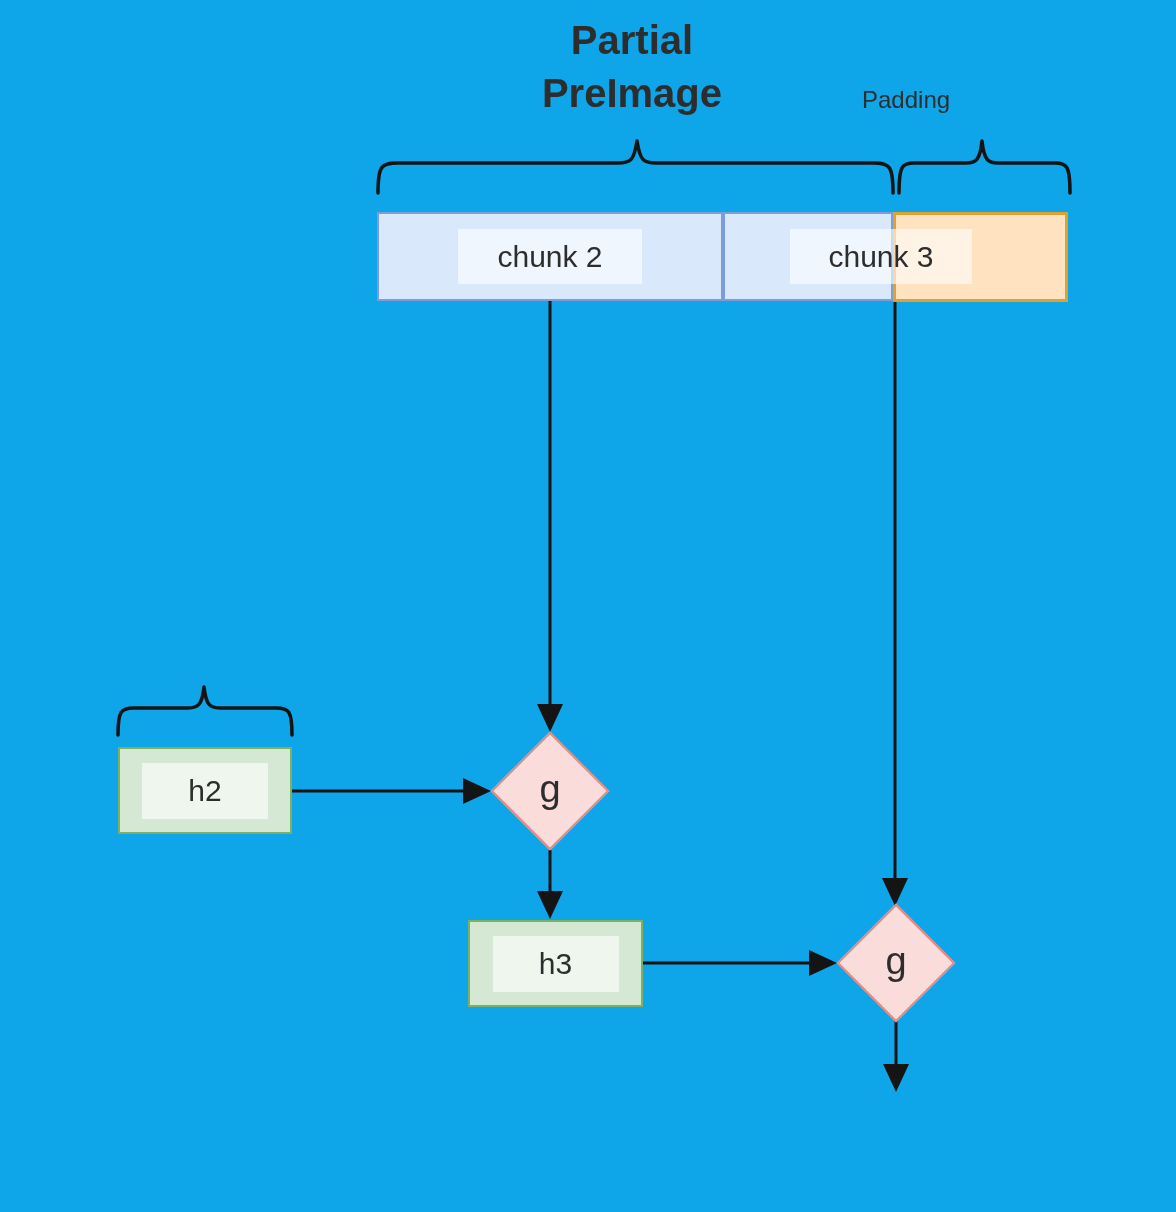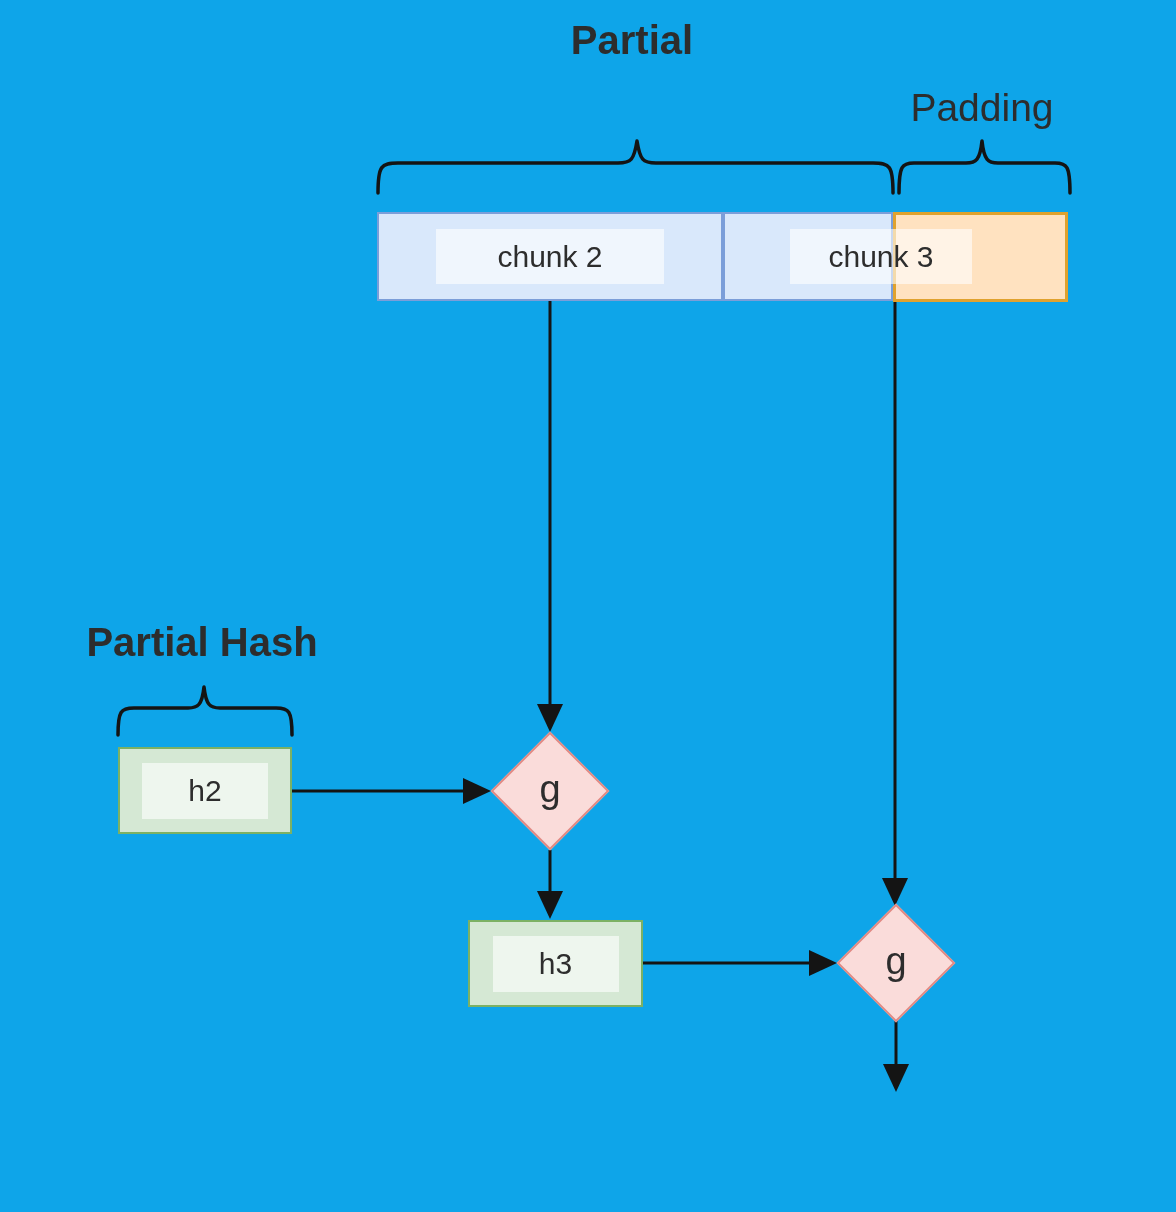--- a/index.html
+++ b/index.html
@@ -29,22 +29,22 @@
   .abs { position: absolute; box-sizing: border-box; }
 
   .title {
     left: 432px; top: 14px; width: 400px;
     text-align: center;
     font-size: 40px; font-weight: bold; line-height: 1.32;
     z-index: 2;
   }
   .padding-label {
     left: 862px; top: 86px; width: 240px;
-    text-align: center;
-    font-size: 39px; font-weight: 400;
+    text-align: left;
+    font-size: 24px; font-weight: 400;
     z-index: 2;
   }
   .partial-hash-label {
     left: 22px; top: 620px; width: 360px;
     text-align: center;
     font-size: 40px; font-weight: bold;
     z-index: 2;
   }
 
   .node {
@@ -72,21 +72,21 @@
   }
   .inner-label {
     background: var(--label-overlay, rgba(255,255,255,0.6));
     display: flex; align-items: center; justify-content: center;
     font-size: 30px;
     color: var(--text, #2d2d2d);
   }
   .chunk2-box   { left: 377px; top: 212px; width: 346px; height: 89px; }
   .chunk3-box   { left: 723px; top: 212px; width: 170px; height: 89px; }
   .padding-box  { left: 893px; top: 212px; width: 175px; height: 90px; }
-  .chunk2-inner { width: 228px; height: 55px; }
+  .chunk2-inner { width: 184px; height: 55px; }
   .chunk3-inner { left: 790px; top: 229px; width: 182px; height: 55px; z-index: 4; }
   .h2-box   { left: 118px; top: 747px;  width: 174px; height: 87px; }
   .h3-box   { left: 468px; top: 920px;  width: 175px; height: 87px; }
   .hash-box { left: 810px; top: 1093px; width: 174px; height: 87px; }
   .small-inner { width: 126px; height: 56px; }
 
   .diamond {
     width: 84px; height: 84px;
     background: var(--red-fill, #fadcda);
     border: 2.5px solid var(--red-stroke, #e08a84);
@@ -126,23 +126,23 @@
     <polygon class="arrowhead" points="550,732 537,704 563,704"></polygon>
     <polygon class="arrowhead" points="491,791 463,778 463,804"></polygon>
     <polygon class="arrowhead" points="550,919 537,891 563,891"></polygon>
     <polygon class="arrowhead" points="837,963 809,950 809,976"></polygon>
     <polygon class="arrowhead" points="895,906 882,878 908,878"></polygon>
     <polygon class="arrowhead" points="896,1092 883,1064 909,1064"></polygon>
   </svg>
 
   <div class="abs title">
     <div>Partial</div>
+    <div>PreImage</div>
   </div>
   <div class="abs padding-label">Padding</div>
-  <div class="abs partial-hash-label">Partial Hash</div>
 
   <div class="abs node box-blue chunk2-box">
     <div class="inner-label chunk2-inner">chunk 2</div>
   </div>
   <div class="abs node box-blue chunk3-box"></div>
   <div class="abs box-orange padding-box"></div>
   <div class="abs inner-label chunk3-inner">chunk 3</div>
 
   <div class="abs node box-green h2-box">
     <div class="inner-label small-inner">h2</div>

